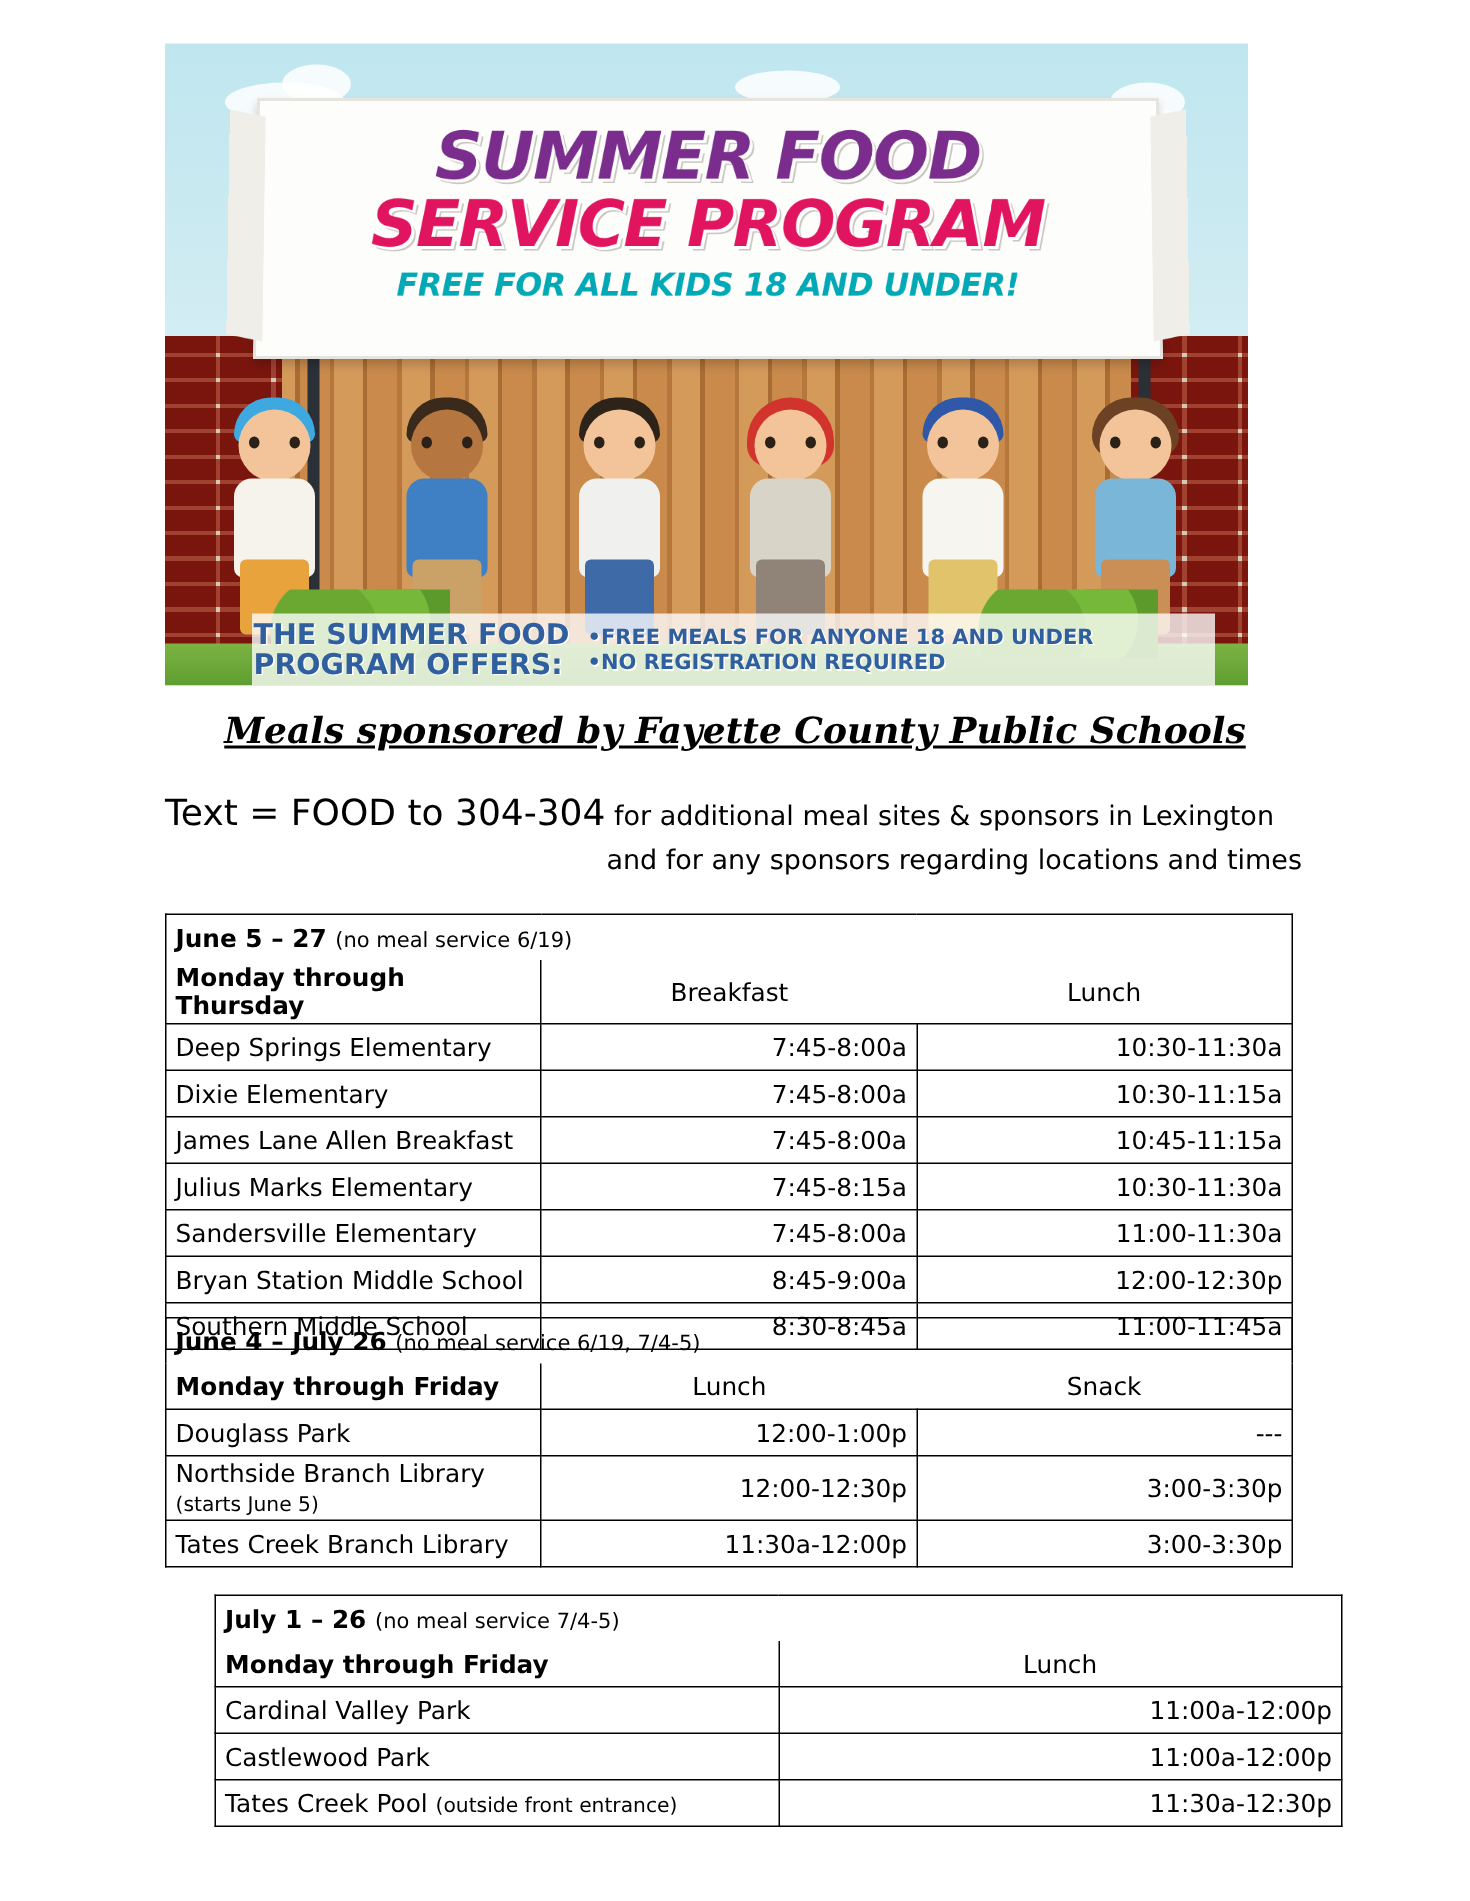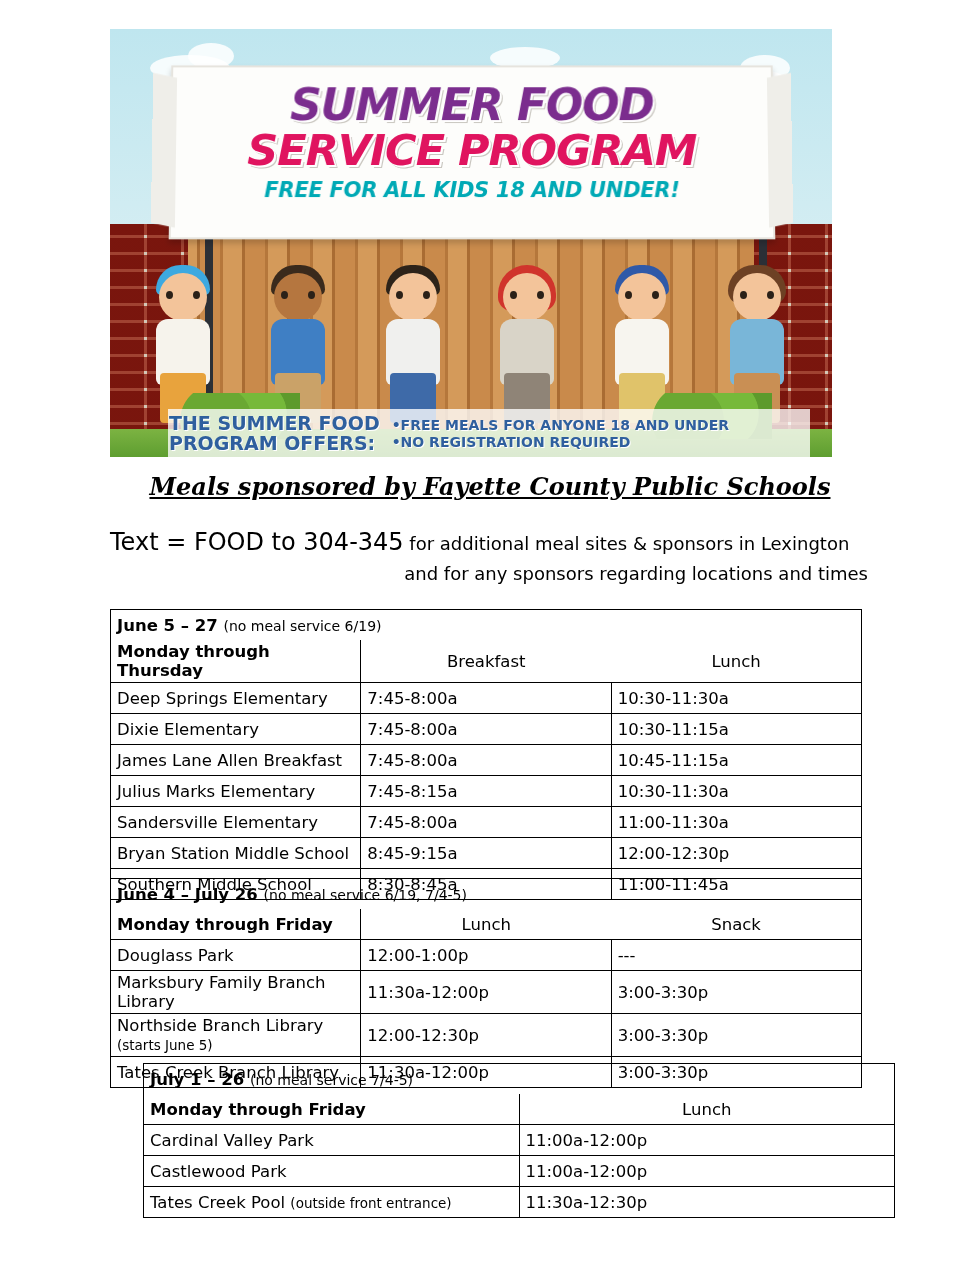--- a/index.html
+++ b/index.html
@@ -308,21 +308,21 @@
   .col-head {
     text-align: center;
     font-weight: normal;
     border-top: none !important;
     border-bottom: none !important;
     border-left: none !important;
     border-right: none !important;
   }
   .site { text-align: left; }
   .site .sub { font-size: 13.5px; }
-  .time { text-align: left; }
+  .time { text-align: right; }
   .t1 { top: 609px; }
   .t2 { top: 878px; }
   .t3 { top: 1063px; padding-left: 33px; }
 </style>
 </head>
 <body>
 
 <div class="page">
 
   <div class="hero">
@@ -418,21 +418,21 @@
         <div>•FREE MEALS FOR ANYONE 18 AND UNDER</div>
         <div>•NO REGISTRATION REQUIRED</div>
       </div>
     </div>
   </div>
 
   <div class="sponsor">Meals sponsored by Fayette County Public Schools</div>
 
   <div class="textline">
     <div class="l1">
-      <span class="big">Text = FOOD to 304-345</span><span> for additional meal sites &amp; sponsors in Lexington</span>
+      <span class="big">Text = FOOD to 304-304</span><span> for additional meal sites &amp; sponsors in Lexington</span>
     </div>
     <div class="l2">and for any sponsors regarding locations and times</div>
   </div>
 
   <div class="tbl-wrap t1">
     <table class="sched">
       <tbody>
           <tr>
         <td class="rng-cell" colspan="3">
           <span>June 5 – 27</span>
@@ -464,21 +464,21 @@
         <td class="time">7:45-8:15a</td>
         <td class="time">10:30-11:30a</td>
       </tr>
       <tr>
         <td class="site">Sandersville Elementary</td>
         <td class="time">7:45-8:00a</td>
         <td class="time">11:00-11:30a</td>
       </tr>
       <tr>
         <td class="site">Bryan Station Middle School</td>
-        <td class="time">8:45-9:15a</td>
+        <td class="time">8:45-9:00a</td>
         <td class="time">12:00-12:30p</td>
       </tr>
       <tr>
         <td class="site">Southern Middle School</td>
         <td class="time">8:30-8:45a</td>
         <td class="time">11:00-11:45a</td>
       </tr>
     </tbody>
       </table>
   </div>
@@ -496,25 +496,20 @@
         <td class="days-cell" style="width:376px;">Monday through Friday</td>
         <td class="col-head" style="width:188px;">Lunch</td>
         <td class="col-head" style="width:188px;">Snack</td>
       </tr>
       <tr>
         <td class="site">Douglass Park</td>
         <td class="time">12:00-1:00p</td>
         <td class="time">---</td>
       </tr>
       <tr>
-        <td class="site">Marksbury Family Branch Library</td>
-        <td class="time">11:30a-12:00p</td>
-        <td class="time">3:00-3:30p</td>
-      </tr>
-      <tr>
         <td class="site"><span>Northside Branch Library</span> <span class="sub">(starts June 5)</span></td>
         <td class="time">12:00-12:30p</td>
         <td class="time">3:00-3:30p</td>
       </tr>
       <tr>
         <td class="site">Tates Creek Branch Library</td>
         <td class="time">11:30a-12:00p</td>
         <td class="time">3:00-3:30p</td>
       </tr>
     </tbody>

